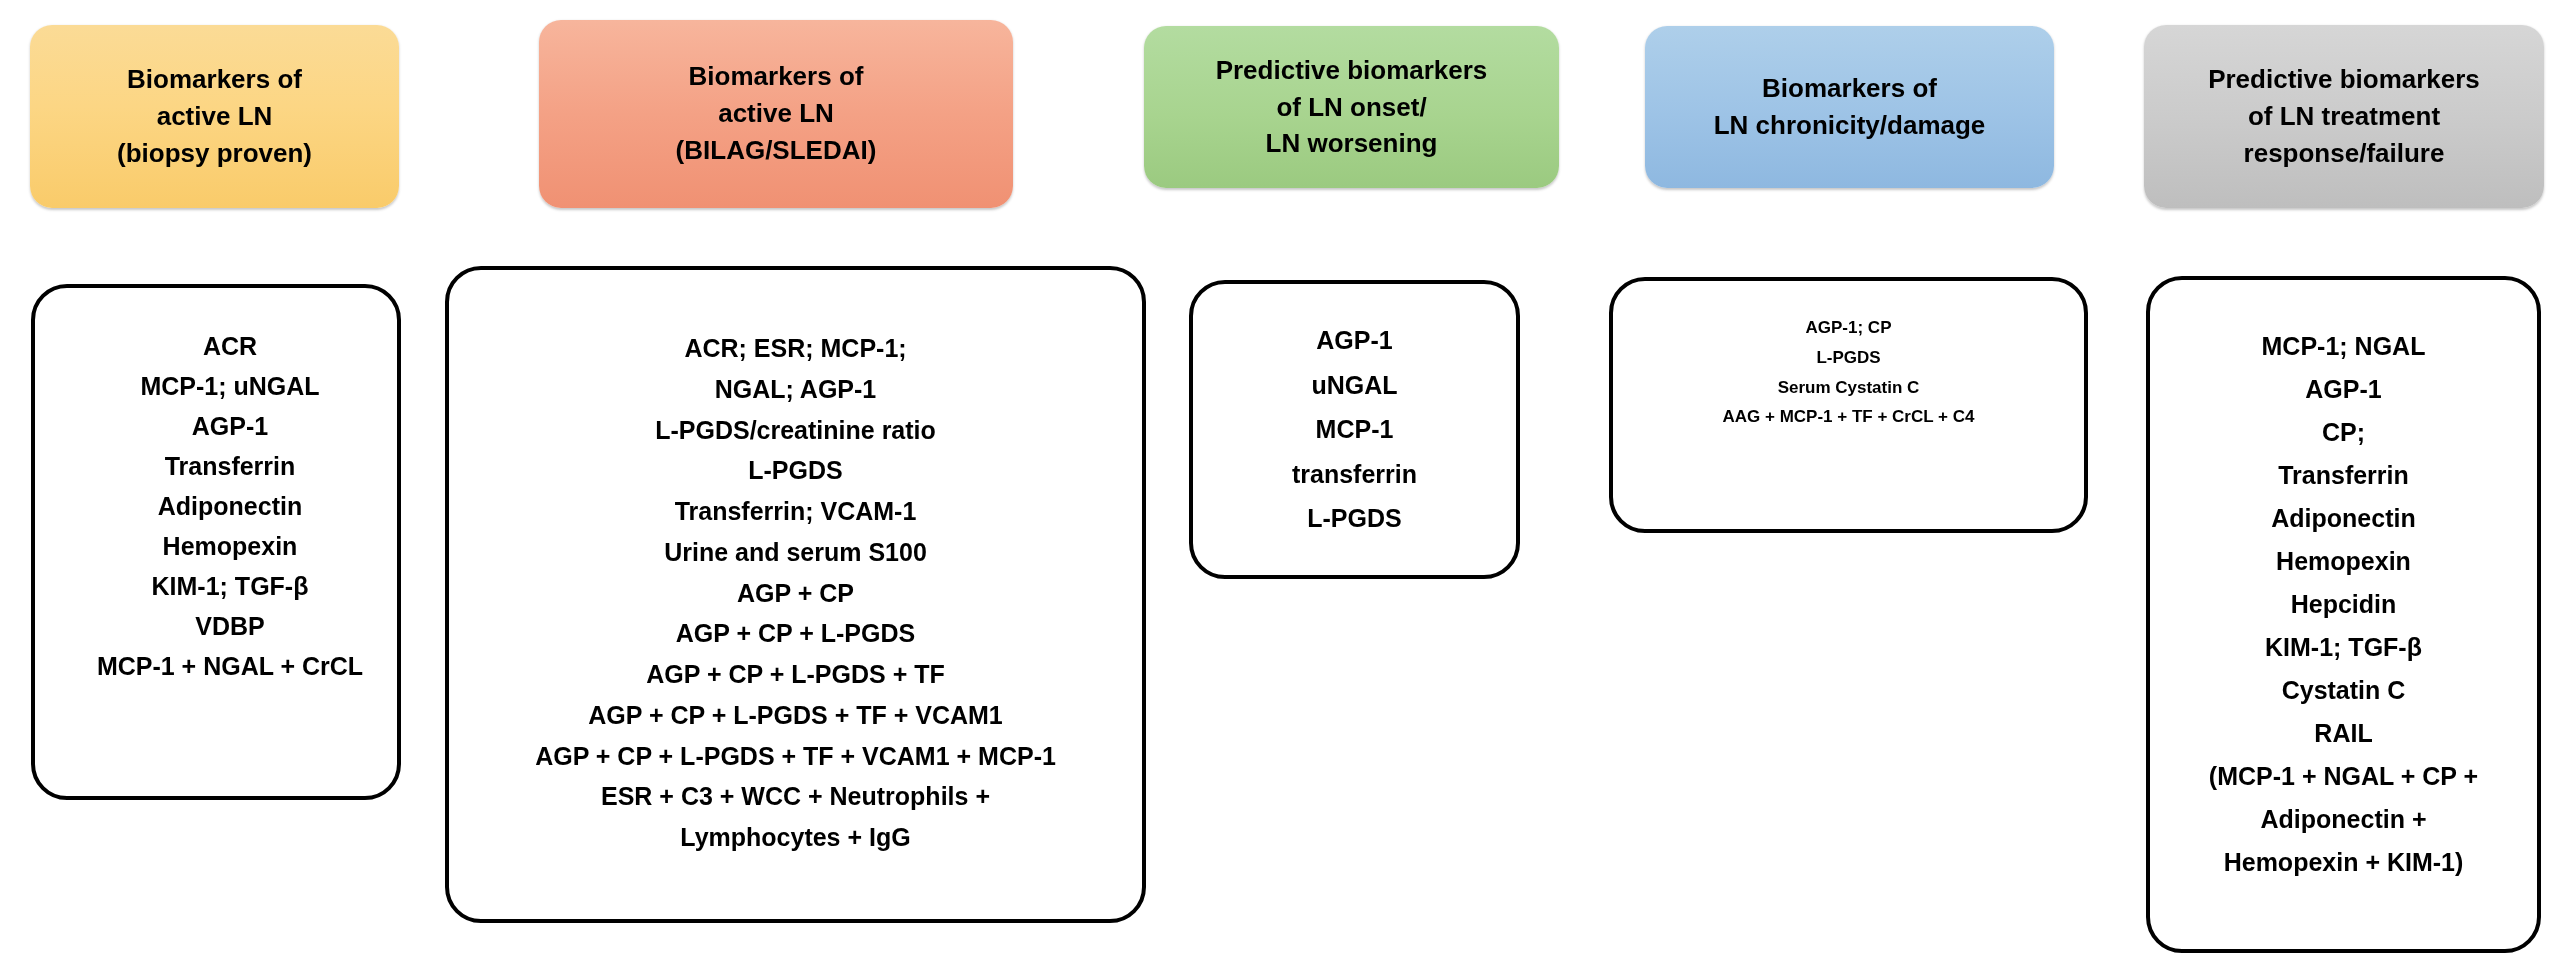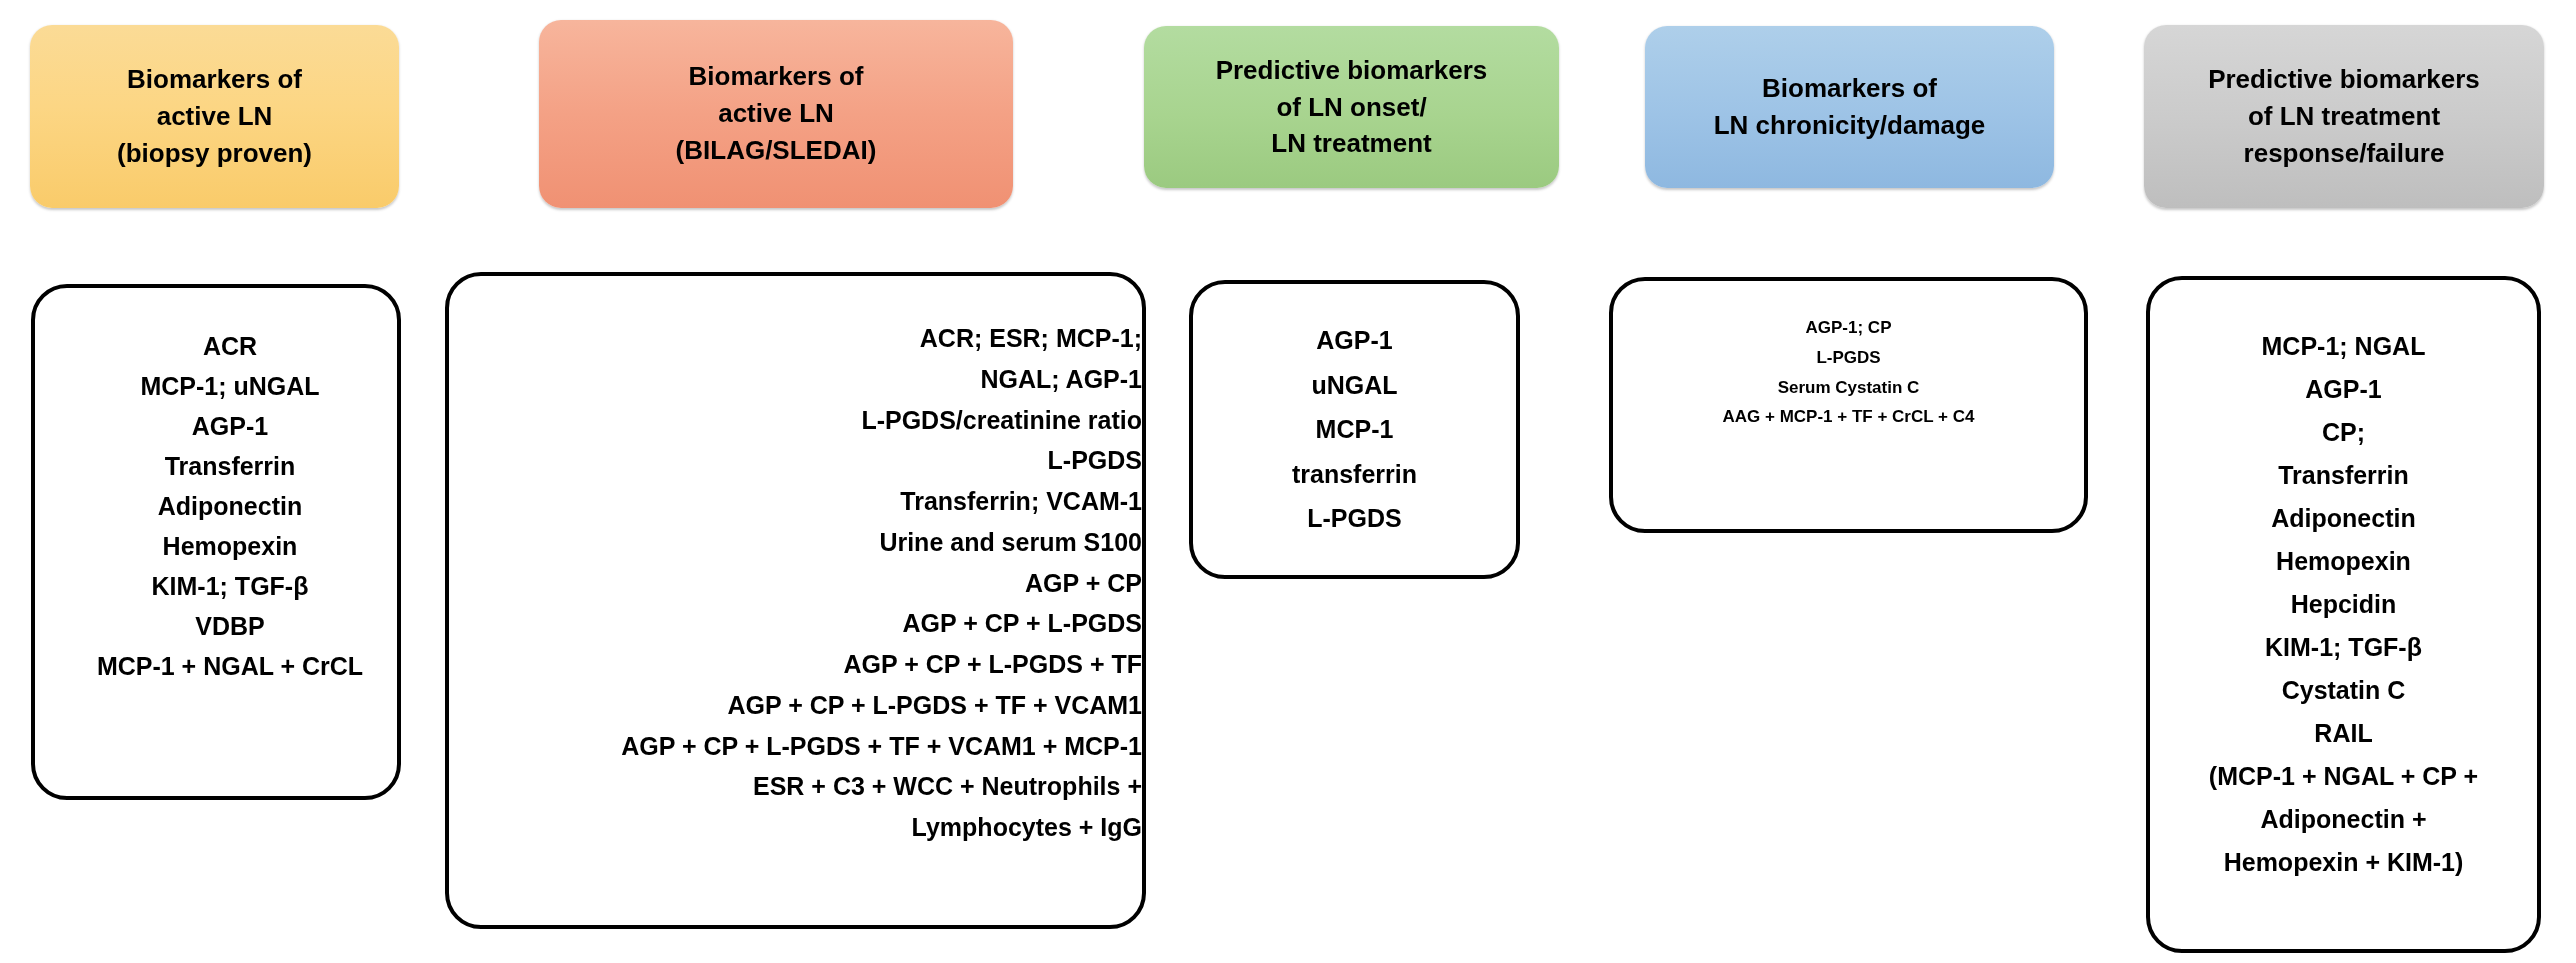--- a/index.html
+++ b/index.html
@@ -59,21 +59,21 @@
   }
 
   
   #col1-header { left: 30px;   top: 25px;  width: 369px;  height: 183px;  background: linear-gradient(180deg,#FBDB96 0%,#FCD684 45%,#F9CB6A 100%); font-size: 26px; }
   #col2-header { left: 539px;  top: 19.5px;  width: 474px;  height: 188px;  background: linear-gradient(180deg,#F7B59C 0%,#F4A185 50%,#F09173 100%); font-size: 26px; }
   #col3-header { left: 1144px; top: 26px;  width: 415px;  height: 162px;  background: linear-gradient(180deg,#B3DCA0 0%,#A8D48F 55%,#9BCA80 100%); font-size: 26px; }
   #col4-header { left: 1645px; top: 26px;  width: 409px;  height: 162px;  background: linear-gradient(180deg,#AECFEA 0%,#9DC3E6 55%,#8EB8E0 100%); font-size: 26px; }
   #col5-header { left: 2144px; top: 25px;  width: 400px;  height: 183px;  background: linear-gradient(180deg,#D6D6D6 0%,#CACACA 55%,#BEBEBE 100%); font-size: 26px; }
 
   #col1-content { left: 31px;   top: 284px; width: 370px;  height: 516px;  font-size: 25px; padding-top: 38px;  line-height: 1.60; padding-left: 28px; }
-  #col2-content { left: 445px;  top: 272px; width: 701px; height: 657px; font-size: 25px; padding-top: 42px;  line-height: 1.63; text-align: right; }
+  #col2-content { left: 445px;  top: 266px; width: 701px; height: 657px; font-size: 25px; padding-top: 58px;  line-height: 1.63; }
   #col3-content { left: 1189px; top: 280px; width: 331px;  height: 299px;  font-size: 25px; padding-top: 34px;  line-height: 1.78; }
   #col4-content { left: 1609px; top: 277px; width: 479px;  height: 256px;  font-size: 17px; padding-top: 32px;  line-height: 1.75; }
   #col5-content { left: 2146px; top: 276px; width: 395px;  height: 677px; font-size: 25px; padding-top: 45px;  line-height: 1.72; }
 </style>
 </head>
 <body>
 
 <div class="canvas">
 
   <div class="cat-header" id="col1-header">
@@ -110,21 +110,21 @@
     <span class="bline">AGP + CP + L-PGDS + TF</span>
     <span class="bline">AGP + CP + L-PGDS + TF + VCAM1</span>
     <span class="bline">AGP + CP + L-PGDS + TF + VCAM1 + MCP-1</span>
     <span class="bline">ESR + C3 + WCC + Neutrophils +</span>
     <span class="bline">Lymphocytes + IgG</span>
   </div>
 
   <div class="cat-header" id="col3-header">
     <span class="hline">Predictive biomarkers</span>
     <span class="hline">of LN onset/</span>
-    <span class="hline">LN treatment</span>
+    <span class="hline">LN worsening</span>
   </div>
   <div class="content-box" id="col3-content">
     <span class="bline">AGP-1</span>
     <span class="bline">uNGAL</span>
     <span class="bline">MCP-1</span>
     <span class="bline">transferrin</span>
     <span class="bline">L-PGDS</span>
   </div>
 
   <div class="cat-header" id="col4-header">

